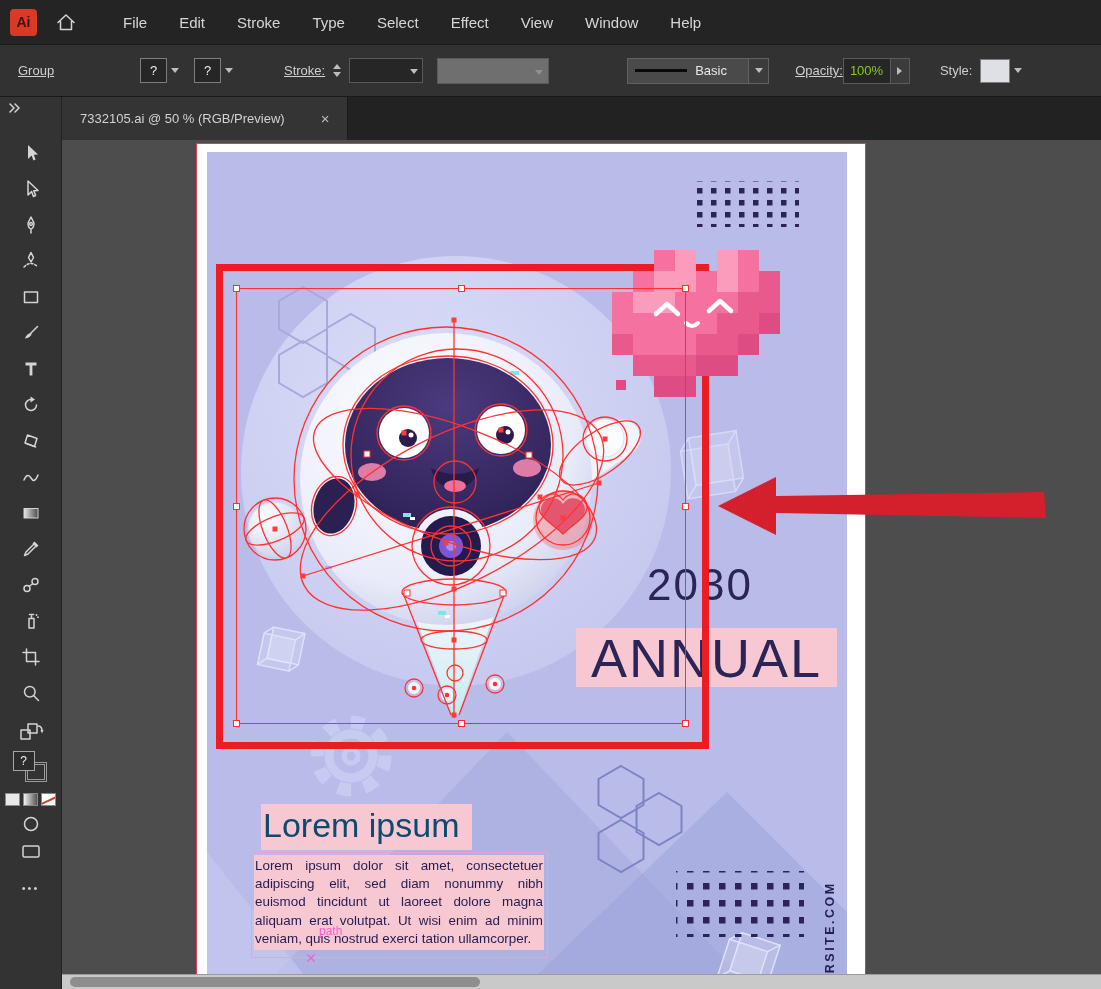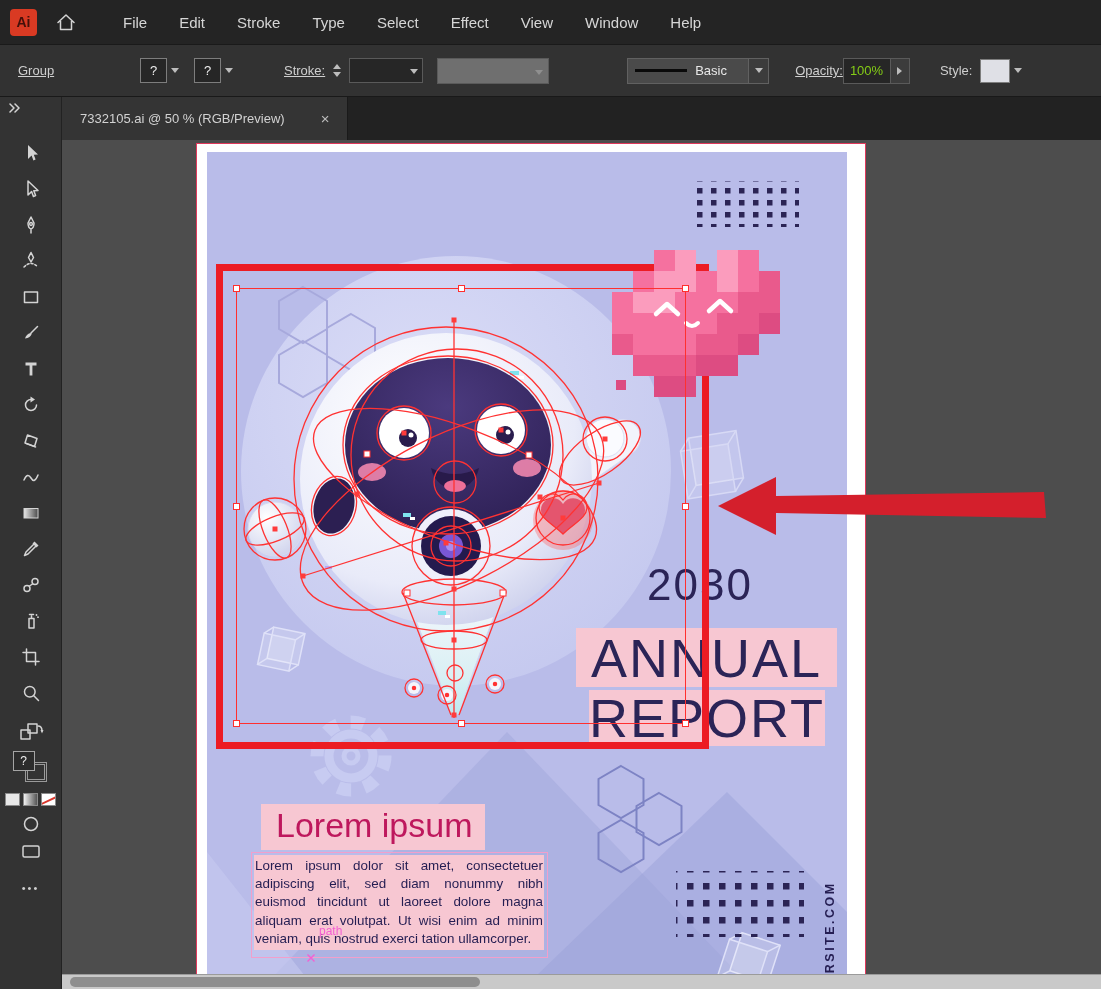--- a/index.html
+++ b/index.html
@@ -121,21 +121,21 @@
     background:#f7c7d2; color:#2b2457; font-size:54px; letter-spacing:2px;
     display:flex; align-items:center; justify-content:center;
   }
   .poster-title2 {
     position:absolute; left:382px; top:538px; width:236px; height:56px; z-index:2;
     background:#f7c7d2; color:#2b2457; font-size:54px; letter-spacing:2px;
     display:flex; align-items:center; justify-content:center;
   }
   .poster-subheading {
     position:absolute; left:54px; top:652px; z-index:2;
-    background:#f7c7d2; color:#be185d; font-size:34px; padding:2px 12px 5px 15px;
+    background:#f7c7d2; color:#0c4a6e; font-size:34px; padding:2px 12px 5px 2px;
   }
   .text-frame {
     position:absolute; left:44px; top:700px; width:297px; height:106px;
     border:1px solid #f29fcb; z-index:2;
   }
   .poster-body {
     position:absolute; left:2px; top:2px; width:290px;
     background:#f7c7d2; color:#241d52; font-size:13.4px; line-height:1.36;
     text-align:justify; padding:2px 1px;
   }
@@ -557,21 +557,20 @@
           <rect x="157" y="299" width="6" height="6"></rect>
             <rect x="319" y="300" width="6" height="6"></rect>
           <rect x="197" y="438" width="6" height="6"></rect>
             <rect x="293" y="438" width="6" height="6"></rect>
         </g>
       </g>
     </svg>
 
     <div class="poster-year">2030</div>
     <div class="poster-title1">ANNUAL</div>
-    <div class="poster-title2">REPORT</div>
     <div class="poster-subheading">Lorem ipsum</div>
     <div class="text-frame">
       <div class="poster-body">Lorem ipsum dolor sit amet, consectetuer adipiscing elit, sed diam nonummy nibh euismod tincidunt ut laoreet dolore magna aliquam erat volutpat. Ut wisi enim ad minim veniam, quis nostrud exerci tation ullamcorper.</div>
     </div>
     <div class="poster-website">WWW.YOURSITE.COM</div>
     <div class="path-label">path</div>
     <svg class="path-anchor" width="10" height="10" viewBox="0 0 10 10">
       <path d="M1.5 1.5 L8.5 8.5 M8.5 1.5 L1.5 8.5" stroke="#f45fd3" stroke-width="1.4"></path>
     </svg>
 

